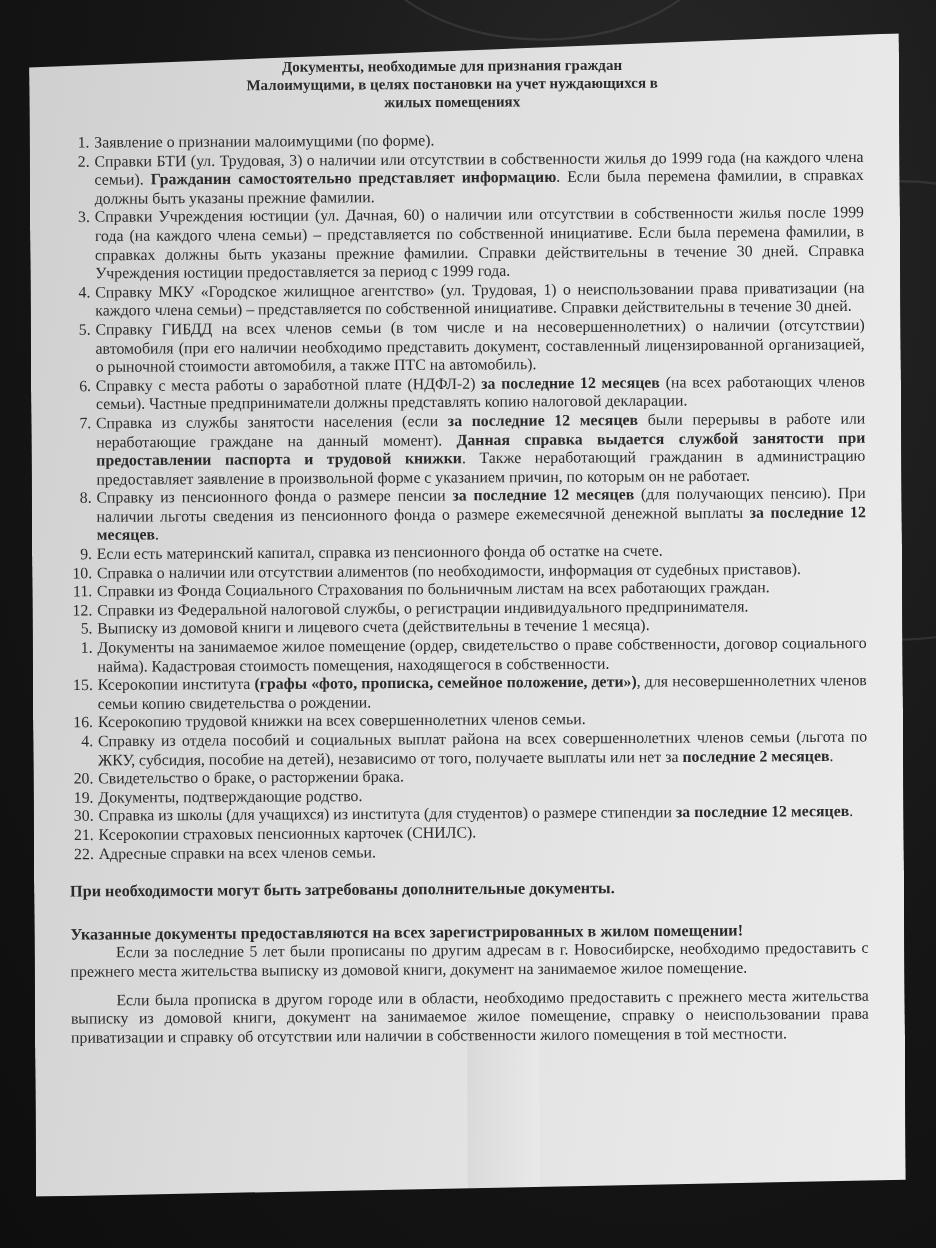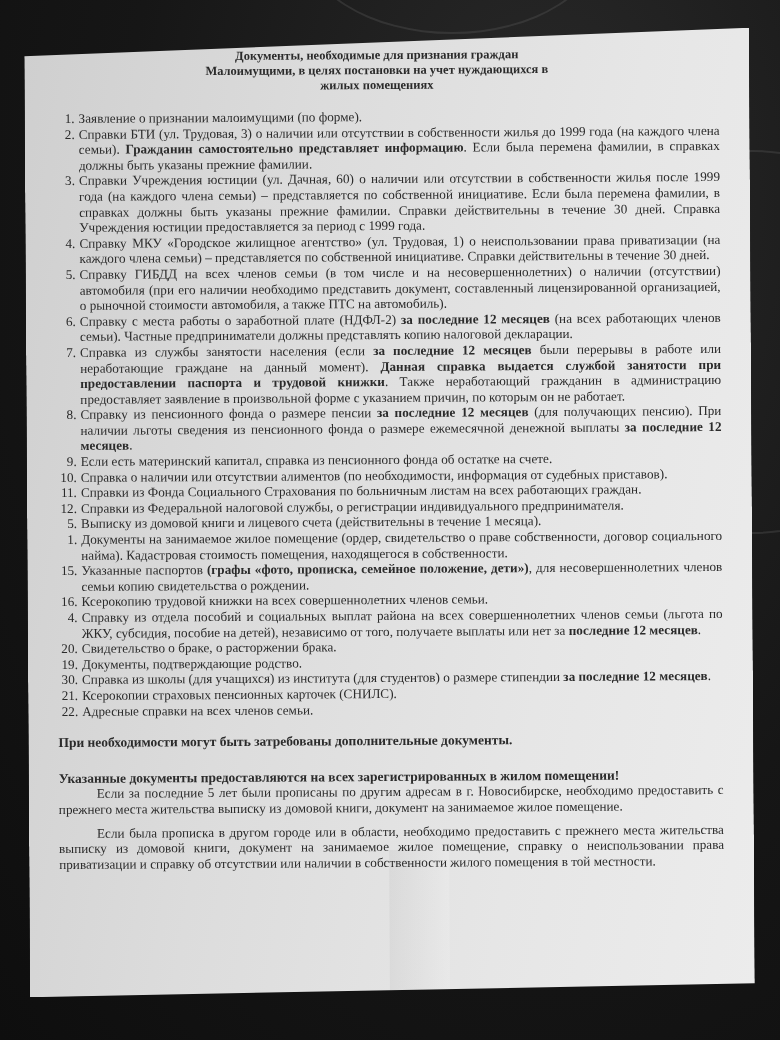--- a/index.html
+++ b/index.html
@@ -69,23 +69,23 @@
         <li><span class="num">5.</span><span>Справку ГИБДД на всех членов семьи (в том числе и на несовершеннолетних) о наличии (отсутствии) автомобиля (при его наличии необходимо представить документ, составленный лицензированной организацией, о рыночной стоимости автомобиля, а также ПТС на автомобиль).</span></li>
         <li><span class="num">6.</span><span>Справку с места работы о заработной плате (НДФЛ-2) </span><b>за последние 12 месяцев</b><span> (на всех работающих членов семьи). Частные предприниматели должны представлять копию налоговой декларации.</span></li>
         <li><span class="num">7.</span><span>Справка из службы занятости населения (если </span><b>за последние 12 месяцев</b><span> были перерывы в работе или неработающие граждане на данный момент). </span><b>Данная справка выдается службой занятости при предоставлении паспорта и трудовой книжки</b><span>. Также неработающий гражданин в администрацию предоставляет заявление в произвольной форме с указанием причин, по которым он не работает.</span></li>
         <li><span class="num">8.</span><span>Справку из пенсионного фонда о размере пенсии </span><b>за последние 12 месяцев</b><span> (для получающих пенсию). При наличии льготы сведения из пенсионного фонда о размере ежемесячной денежной выплаты </span><b>за последние 12 месяцев</b><span>.</span></li>
         <li><span class="num">9.</span><span>Если есть материнский капитал, справка из пенсионного фонда об остатке на счете.</span></li>
         <li><span class="num">10.</span><span>Справка о наличии или отсутствии алиментов (по необходимости, информация от судебных приставов).</span></li>
         <li><span class="num">11.</span><span>Справки из Фонда Социального Страхования по больничным листам на всех работающих граждан.</span></li>
         <li><span class="num">12.</span><span>Справки из Федеральной налоговой службы, о регистрации индивидуального предпринимателя.</span></li>
         <li><span class="num">5.</span><span>Выписку из домовой книги и лицевого счета (действительны в течение 1 месяца).</span></li>
         <li><span class="num">1.</span><span>Документы на занимаемое жилое помещение (ордер, свидетельство о праве собственности, договор социального найма). Кадастровая стоимость помещения, находящегося в собственности.</span></li>
-        <li><span class="num">15.</span><span>Указанные паспортов </span><b>(графы «фото, прописка, семейное положение, дети»)</b><span>, для несовершеннолетних членов семьи копию свидетельства о рождении.</span></li>
+        <li><span class="num">15.</span><span>Ксерокопии института </span><b>(графы «фото, прописка, семейное положение, дети»)</b><span>, для несовершеннолетних членов семьи копию свидетельства о рождении.</span></li>
         <li><span class="num">16.</span><span>Ксерокопию трудовой книжки на всех совершеннолетних членов семьи.</span></li>
-        <li><span class="num">4.</span><span>Справку из отдела пособий и социальных выплат района на всех совершеннолетних членов семьи (льгота по ЖКУ, субсидия, пособие на детей), независимо от того, получаете выплаты или нет за </span><b>последние 12 месяцев</b><span>.</span></li>
+        <li><span class="num">4.</span><span>Справку из отдела пособий и социальных выплат района на всех совершеннолетних членов семьи (льгота по ЖКУ, субсидия, пособие на детей), независимо от того, получаете выплаты или нет за </span><b>последние 2 месяцев</b><span>.</span></li>
         <li><span class="num">20.</span><span>Свидетельство о браке, о расторжении брака.</span></li>
         <li><span class="num">19.</span><span>Документы, подтверждающие родство.</span></li>
         <li><span class="num">30.</span><span>Справка из школы (для учащихся) из института (для студентов) о размере стипендии </span><b>за последние 12 месяцев</b><span>.</span></li>
         <li><span class="num">21.</span><span>Ксерокопии страховых пенсионных карточек (СНИЛС).</span></li>
         <li><span class="num">22.</span><span>Адресные справки на всех членов семьи.</span></li>
       </ol>
 
     <div class="note">При необходимости могут быть затребованы дополнительные документы.</div>
     <div class="note2">Указанные документы предоставляются на всех зарегистрированных в жилом помещении!</div>
     <div class="para">Если за последние 5 лет были прописаны по другим адресам в г. Новосибирске, необходимо предоставить с прежнего места жительства выписку из домовой книги, документ на занимаемое жилое помещение.</div>

